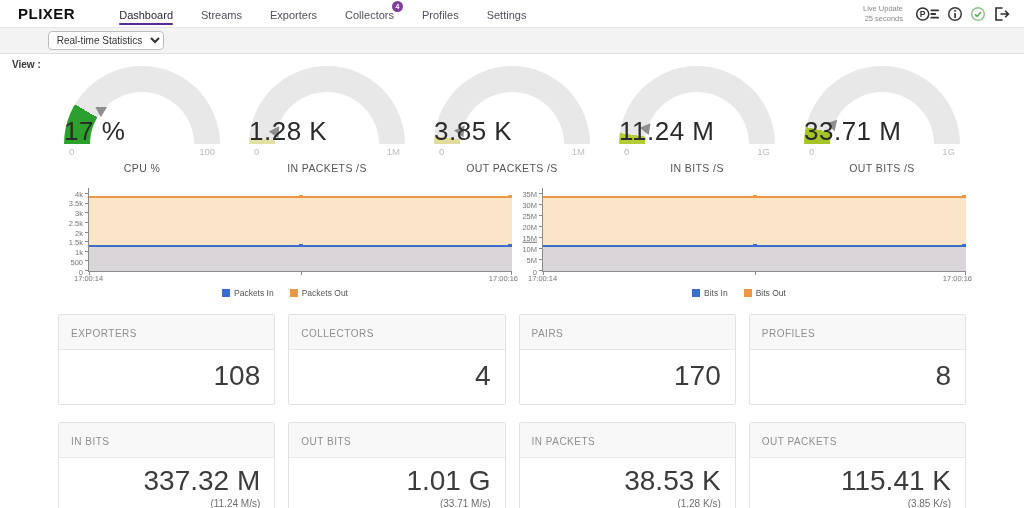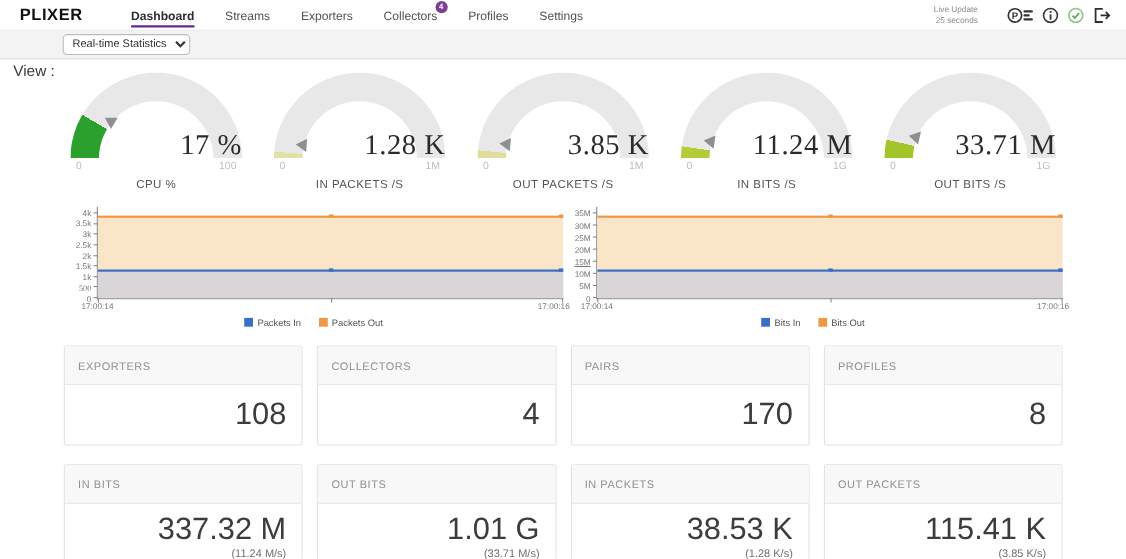--- a/index.html
+++ b/index.html
@@ -7,53 +7,53 @@
     font-family:"Liberation Sans", sans-serif; }
   .page { width:1024px; height:468px; background:#fff; }
 
   
   header { height:28px; display:flex; align-items:center; padding:0 14px 0 18px;
     border-bottom:1px solid #e6e6e6; background:#fff; }
   .logo { font-size:15px; font-weight:800; letter-spacing:.5px; color:#111; margin-right:44px; cursor:pointer; }
   nav { display:flex; align-items:stretch; gap:28px; height:100%; }
   .nav-item { display:flex; align-items:center; position:relative; font-size:11px; color:#54505a;
     text-decoration:none; cursor:pointer; padding-top:2px; }
-  .nav-item.active { color:#2d2a33; font-weight:700; }
+  .nav-item.active { color:#2d2a33; font-weight:400; }
   .nav-item.active::after { content:""; position:absolute; left:0; right:0; bottom:2px;
     height:2px; background:#5c2d91; border-radius:1px; }
   .badge { position:absolute; top:1px; right:-9px; min-width:11px; height:11px; border-radius:50%;
     background:#7d3f98; color:#fff; font-size:7px; font-weight:700; display:flex;
     align-items:center; justify-content:center; padding:0 2px; }
   .header-right { margin-left:auto; display:flex; align-items:center; gap:7px; }
-  .live-update { font-size:7.5px; color:#8a8a8a; text-align:right; line-height:1.25; margin-right:19px; }
+  .live-update { font-size:7.5px; color:#8a8a8a; text-align:right; line-height:1.25; margin-right:5px; }
   .hicon { display:flex; align-items:center; cursor:pointer; }
 
   
   .viewbar { height:26px; background:#f3f3f3; border-bottom:1px solid #dedede;
     display:flex; align-items:center; padding:0 12px; gap:7px; }
-  .viewbar label { font-size:14px; color:#3a3a3a; font-weight:400;margin-top:47px; }
+  .viewbar label { font-size:10px; color:#3a3a3a; font-weight:700;margin-top:47px; }
   .viewbar select { font-size:10px; color:#333; padding:2px 4px; border:1px solid #bdbdbd;
     border-radius:4px; background:#fff; font-family:"Liberation Sans", sans-serif; }
 
   
   .gauges { display:flex; justify-content:space-between; padding:12px 58px 0 58px; }
   .gauge { width:168px; display:flex; flex-direction:column; align-items:center; }
   .dial { position:relative; width:156px; height:78px; overflow:hidden; }
   .arc { position:absolute; left:0; top:0; width:156px; height:156px; border-radius:50%;
     background:conic-gradient(from 270deg,
       var(--fill) 0deg, var(--fill) calc(var(--pct) * 1.8deg),
       #e8e8e8 calc(var(--pct) * 1.8deg), #e8e8e8 180deg,
       transparent 180deg); }
   .hole { position:absolute; left:26px; top:26px; width:104px; height:104px; border-radius:50%; background:#fff; }
   .pointer-arm { position:absolute; left:78px; top:78px; width:0; height:0;
     transform:rotate(calc(var(--pct) * 1.8deg)); z-index:2; }
   .pointer-arm i { position:absolute; left:-59px; top:-14px; width:0; height:0; display:block;
     border-style:solid; border-width:6px 10px 6px 0; border-color:transparent #8f8f8f transparent transparent; }
-  .gval { position:absolute; left:0; bottom:-3px; width:100%; text-align:right; z-index:3;
-    font-size:26px; color:#2b2b2b; letter-spacing:.5px; white-space:nowrap;font-family:Liberation Serif, serif; }
+  .gval { position:absolute; left:0; bottom:-3px; width:100%; text-align:left; z-index:3;
+    font-size:26px; color:#2b2b2b; letter-spacing:.5px; white-space:nowrap; }
   .grange { width:156px; display:flex; justify-content:space-between; padding:0 5px;
     font-size:9.5px; color:#bdbdbd; margin-top:2px; }
   .gtitle { margin-top:5px; font-size:10.5px; color:#545454; letter-spacing:.4px; }
 
   
   .charts { display:flex; padding:14px 58px 0 58px;align-items:flex-end; }
   .chart { flex:1; }
   .chart-body { display:flex; }
   .yaxis { position:relative; width:30px; height:84px; }
   .ytick { position:absolute; right:5px; transform:translateY(50%); font-size:7.5px; color:#777; line-height:1; }
@@ -235,21 +235,21 @@
     <div class="chart">
       <div class="chart-body">
         <div class="yaxis">
             <span class="ytick" style="bottom: 92.5926%;">4k</span>
             <span class="ytick" style="bottom: 81.0185%;">3.5k</span>
             <span class="ytick" style="bottom: 69.4444%;">3k</span>
             <span class="ytick" style="bottom: 57.8704%;">2.5k</span>
             <span class="ytick" style="bottom: 46.2963%;">2k</span>
             <span class="ytick" style="bottom: 34.7222%;">1.5k</span>
             <span class="ytick" style="bottom: 23.1481%;">1k</span>
-            <span class="ytick" style="bottom: 11.5741%; font-family: Liberation Serif, serif;">500</span>
+            <span class="ytick" style="bottom: 11.5741%;">500</span>
             <span class="ytick" style="bottom: 0%;">0</span>
           </div>
         <div class="plot">
             <i class="ytickmark" style="bottom: 92.5926%;"></i>
             <i class="ytickmark" style="bottom: 81.0185%;"></i>
             <i class="ytickmark" style="bottom: 69.4444%;"></i>
             <i class="ytickmark" style="bottom: 57.8704%;"></i>
             <i class="ytickmark" style="bottom: 46.2963%;"></i>
             <i class="ytickmark" style="bottom: 34.7222%;"></i>
             <i class="ytickmark" style="bottom: 23.1481%;"></i>

